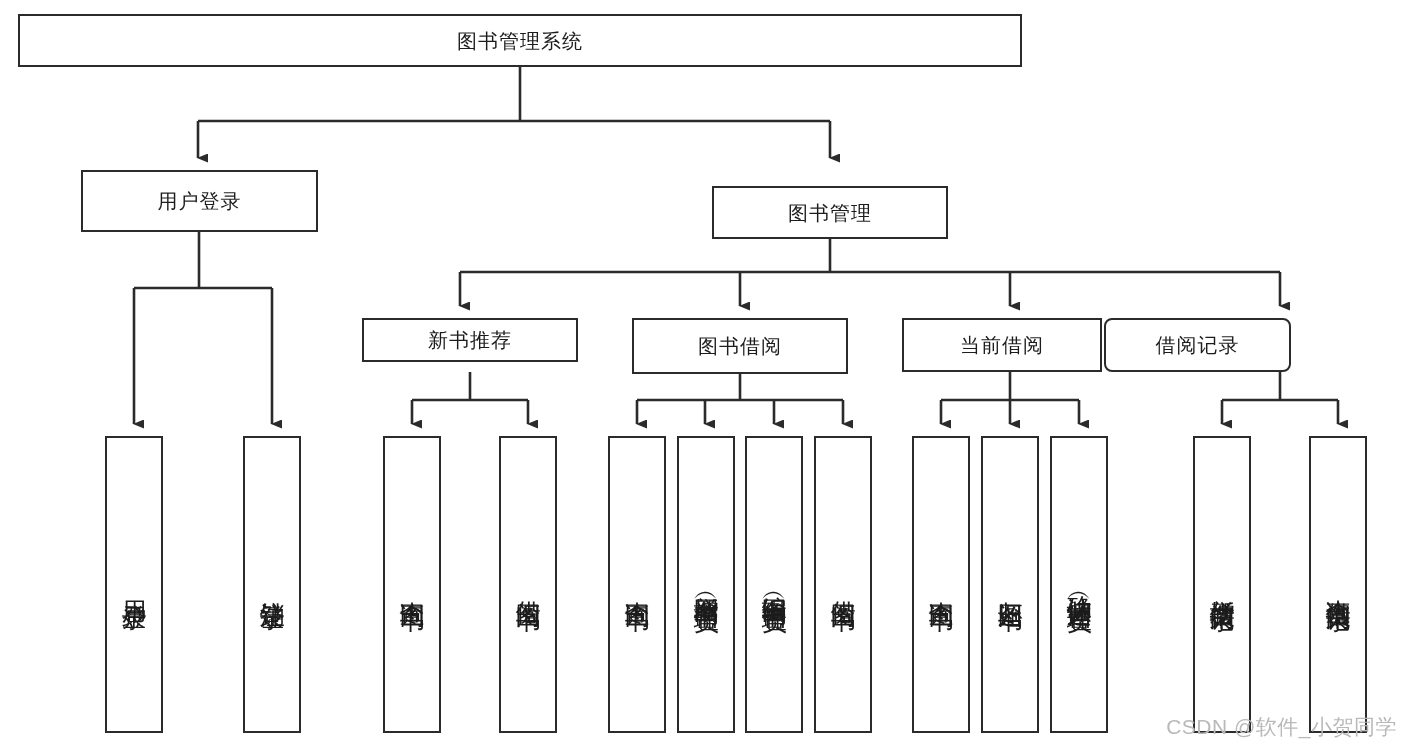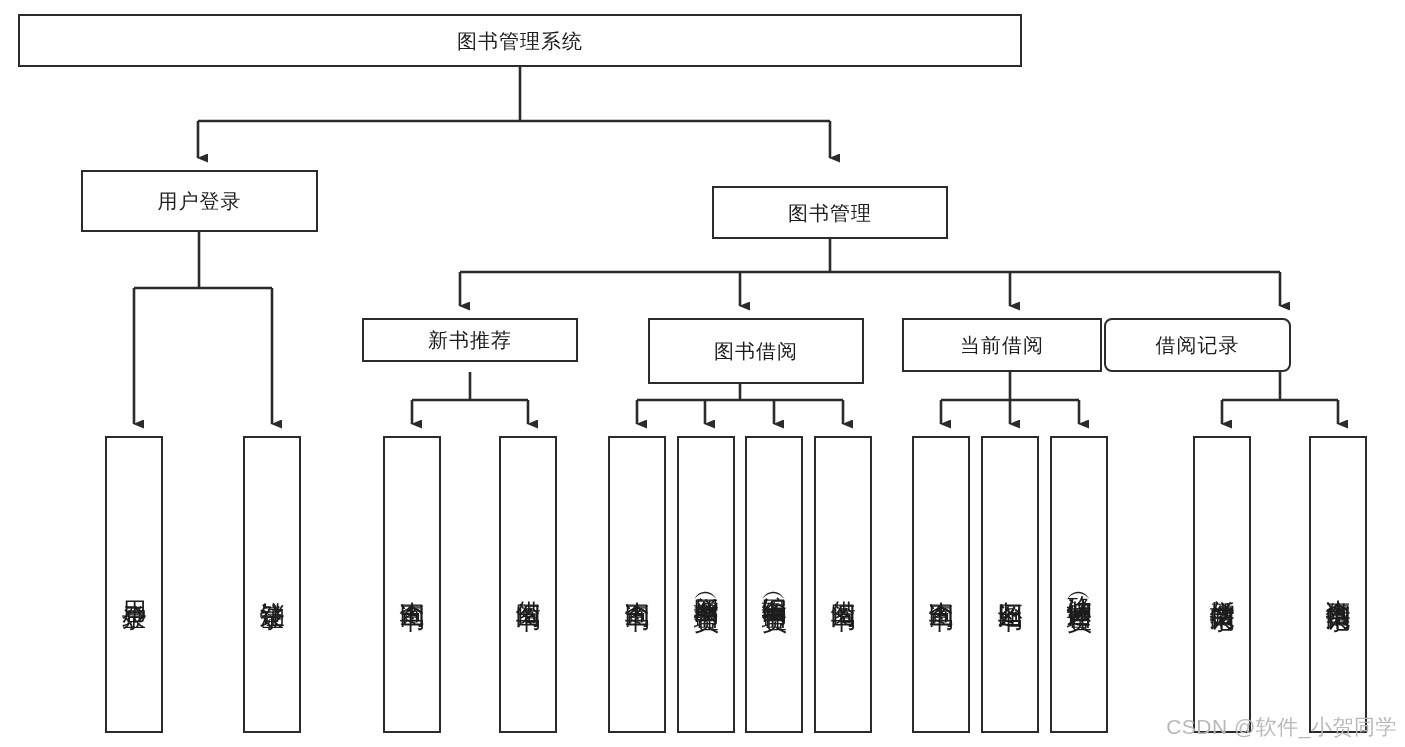--- a/index.html
+++ b/index.html
@@ -127,21 +127,21 @@
   <div class="node h" style="left:81px; top:170px; width:237px; height:62px;">
     <span>用户登录</span>
   </div>
   <div class="node h" style="left:712px; top:170px; width:236px; height:53px;margin-top:16px;">
     <span>图书管理</span>
   </div>
 
   <div class="node h" style="left:362px; top:318px; width:216px; height:44px;">
     <span>新书推荐</span>
   </div>
-  <div class="node h" style="left:648px; top:318px; width:216px; height:66px;">
+  <div class="node h" style="left:632px; top:318px; width:216px; height:56px;">
     <span>图书借阅</span>
   </div>
   <div class="node h" style="left:902px; top:318px; width:200px; height:54px;">
     <span>当前借阅</span>
   </div>
   <div class="node h" style="left:1104px; top:318px; width:187px; height:54px;border-radius:8px;">
     <span>借阅记录</span>
   </div>
 
   <div class="node v" style="left:105px; top:436px; width:58px; height:297px;">

